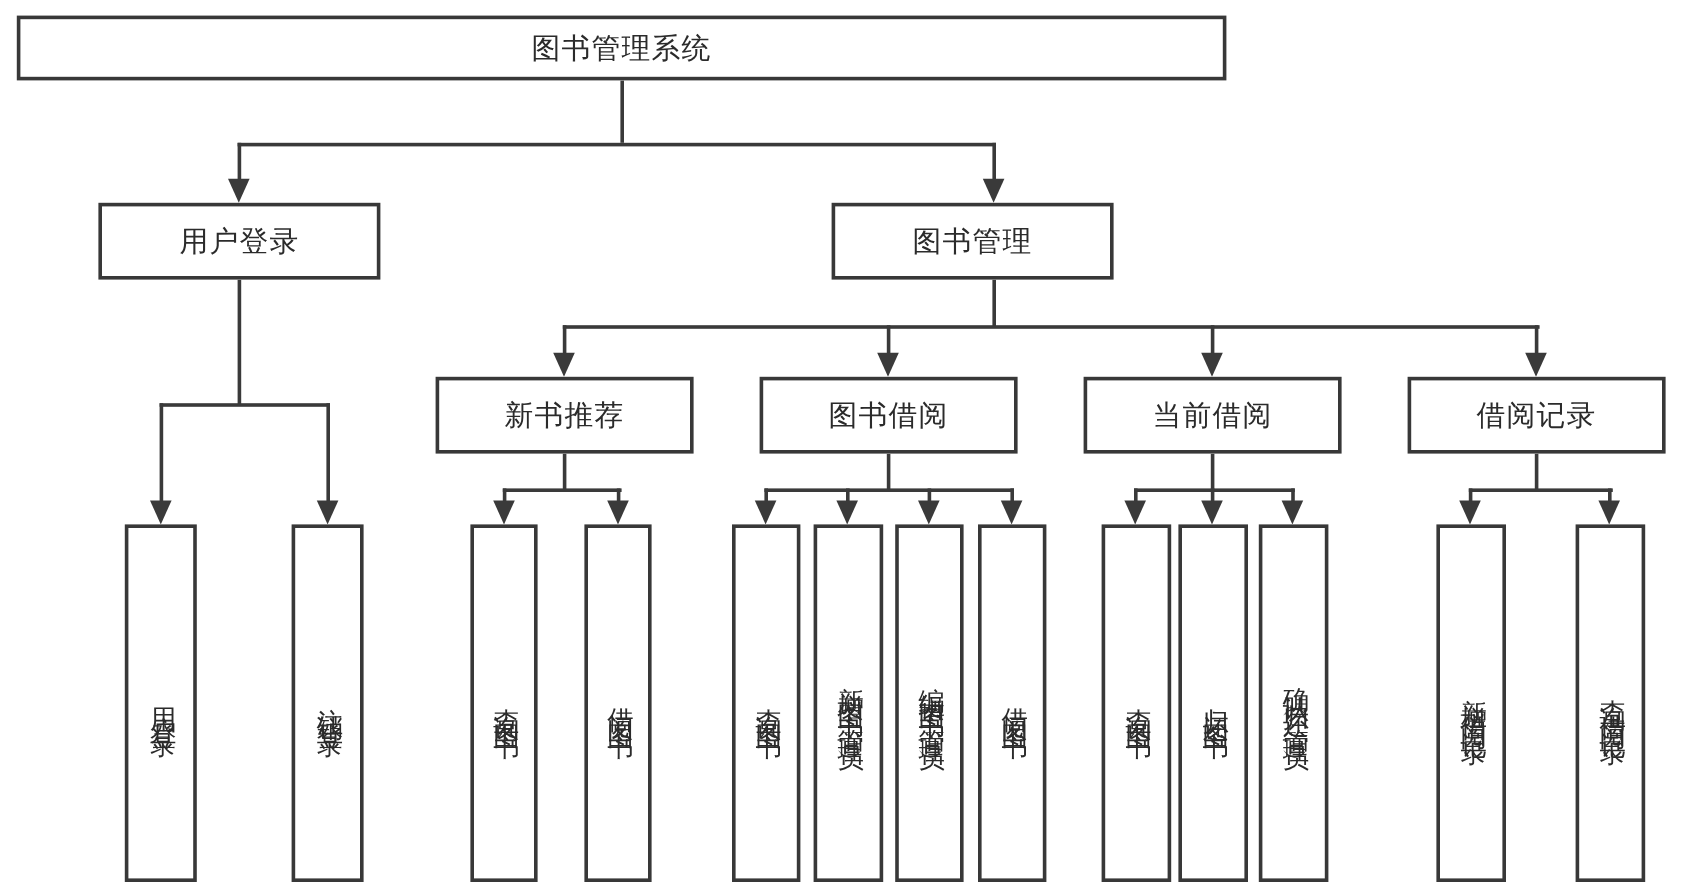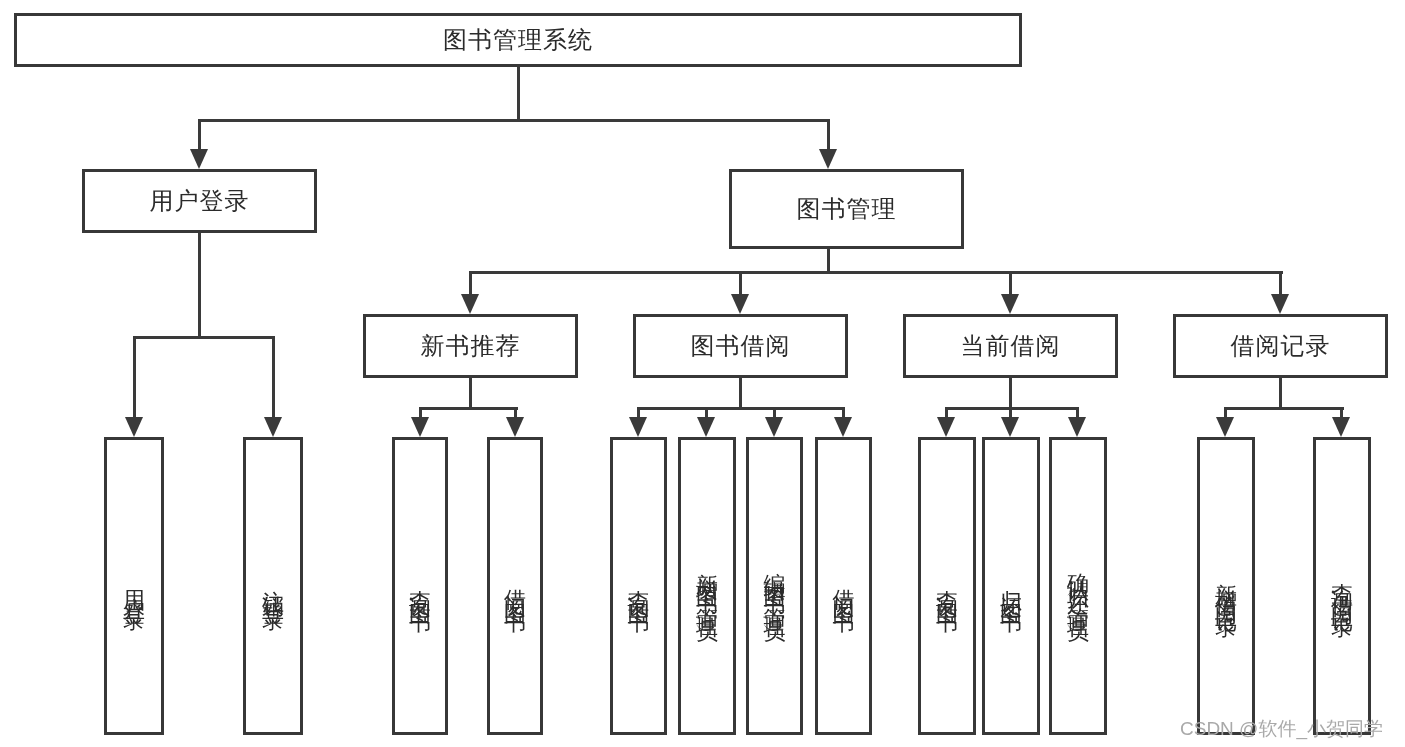--- a/index.html
+++ b/index.html
@@ -2,21 +2,21 @@
 <html><head>
 <meta charset="utf-8">
 <style>
   * { margin:0; padding:0; box-sizing:border-box; }
   html,body { background:#ffffff; }
   #stage {
     position:relative;
     width:1405px; height:747px;
     background:#ffffff;
     overflow:hidden;
-    font-family:Liberation Sans, sans-serif;
+    font-family:Liberation Mono, monospace;
   }
   .node {
     position:absolute;
     border:3px solid #383838;
     background:#ffffff;
     display:flex;
     align-items:center;
     justify-content:center;
     color:#2b2b2b;
   }
@@ -111,21 +111,21 @@
   <div class="arrow" style="left:1216px;top:417px"></div>
   <div class="arrow" style="left:1332px;top:417px"></div>
 
   <div class="node" style="left:14px;top:13px;width:1008px;height:54px">
     <span class="hlabel">图书管理系统</span>
   </div>
 
   <div class="node" style="left:82px;top:169px;width:235px;height:64px">
     <span class="hlabel">用户登录</span>
   </div>
-  <div class="node" style="left:729px;top:169px;width:235px;height:80px">
+  <div class="node" style="left:693px;top:169px;width:235px;height:64px">
     <span class="hlabel">图书管理</span>
   </div>
 
   <div class="node" style="left:633px;top:314px;width:215px;height:64px">
     <span class="hlabel">图书借阅</span>
   </div>
   <div class="node" style="left:363px;top:314px;width:215px;height:64px">
     <span class="hlabel">新书推荐</span>
   </div>
   <div class="node" style="left:903px;top:314px;width:215px;height:64px">
@@ -172,15 +172,14 @@
     <span class="vtext">确认归还（管理员）</span>
   </div>
 
   <div class="node" style="left:1197px;top:437px;width:58px;height:298px">
     <span class="vtext">新增借阅记录</span>
   </div>
   <div class="node" style="left:1313px;top:437px;width:58px;height:298px">
     <span class="vtext">查询借阅记录</span>
   </div>
 
-  <div class="watermark">CSDN @软件_小贺同学</div>
 
 </div>
 
 </body></html>

